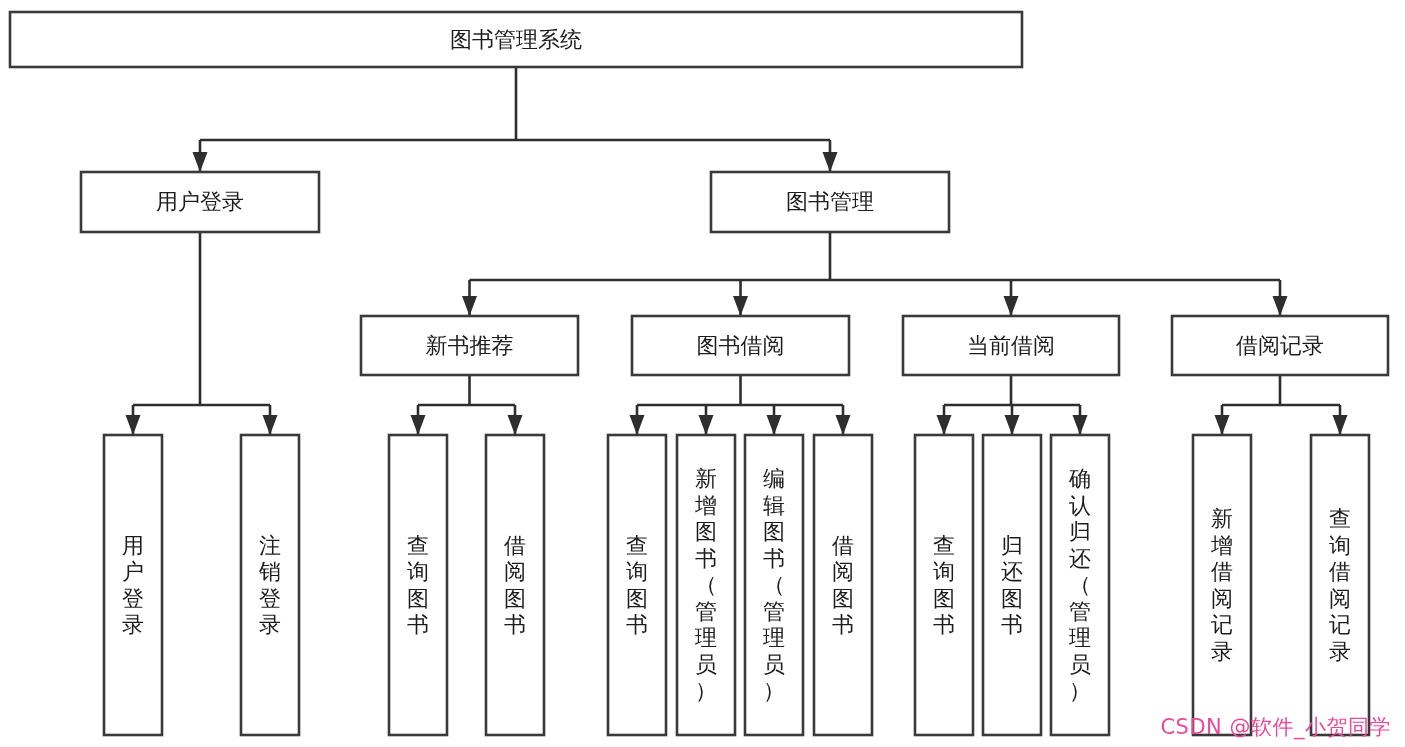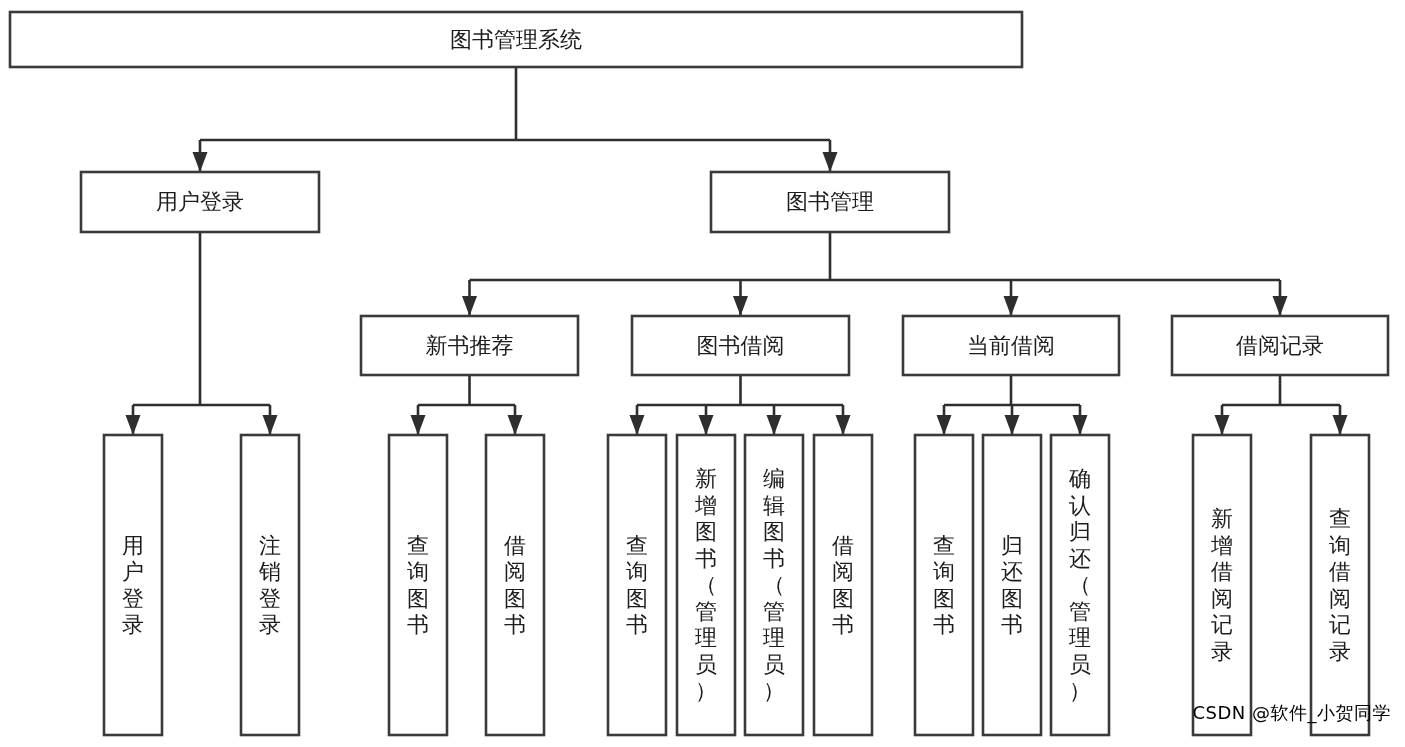--- a/index.html
+++ b/index.html
@@ -50,23 +50,23 @@
     stroke-width: 2.6;
     fill: none;
   }
   .arrow-head {
     fill: #2e2e2e;
     stroke: none;
   }
   .watermark {
     position: absolute;
     right: 14px;
-    bottom: 22px;
-    font-size: 18px;
-    color: #000000;
+    bottom: 6px;
+    font-size: 21px;
+    color: #ec4899;
     letter-spacing: 0.5px;
     font-family: "DejaVu Sans", "Liberation Sans", sans-serif;
     white-space: nowrap;
     user-select: none;
   }
 </style>
 </head>
 <body>
 
 <div id="diagram-root">

